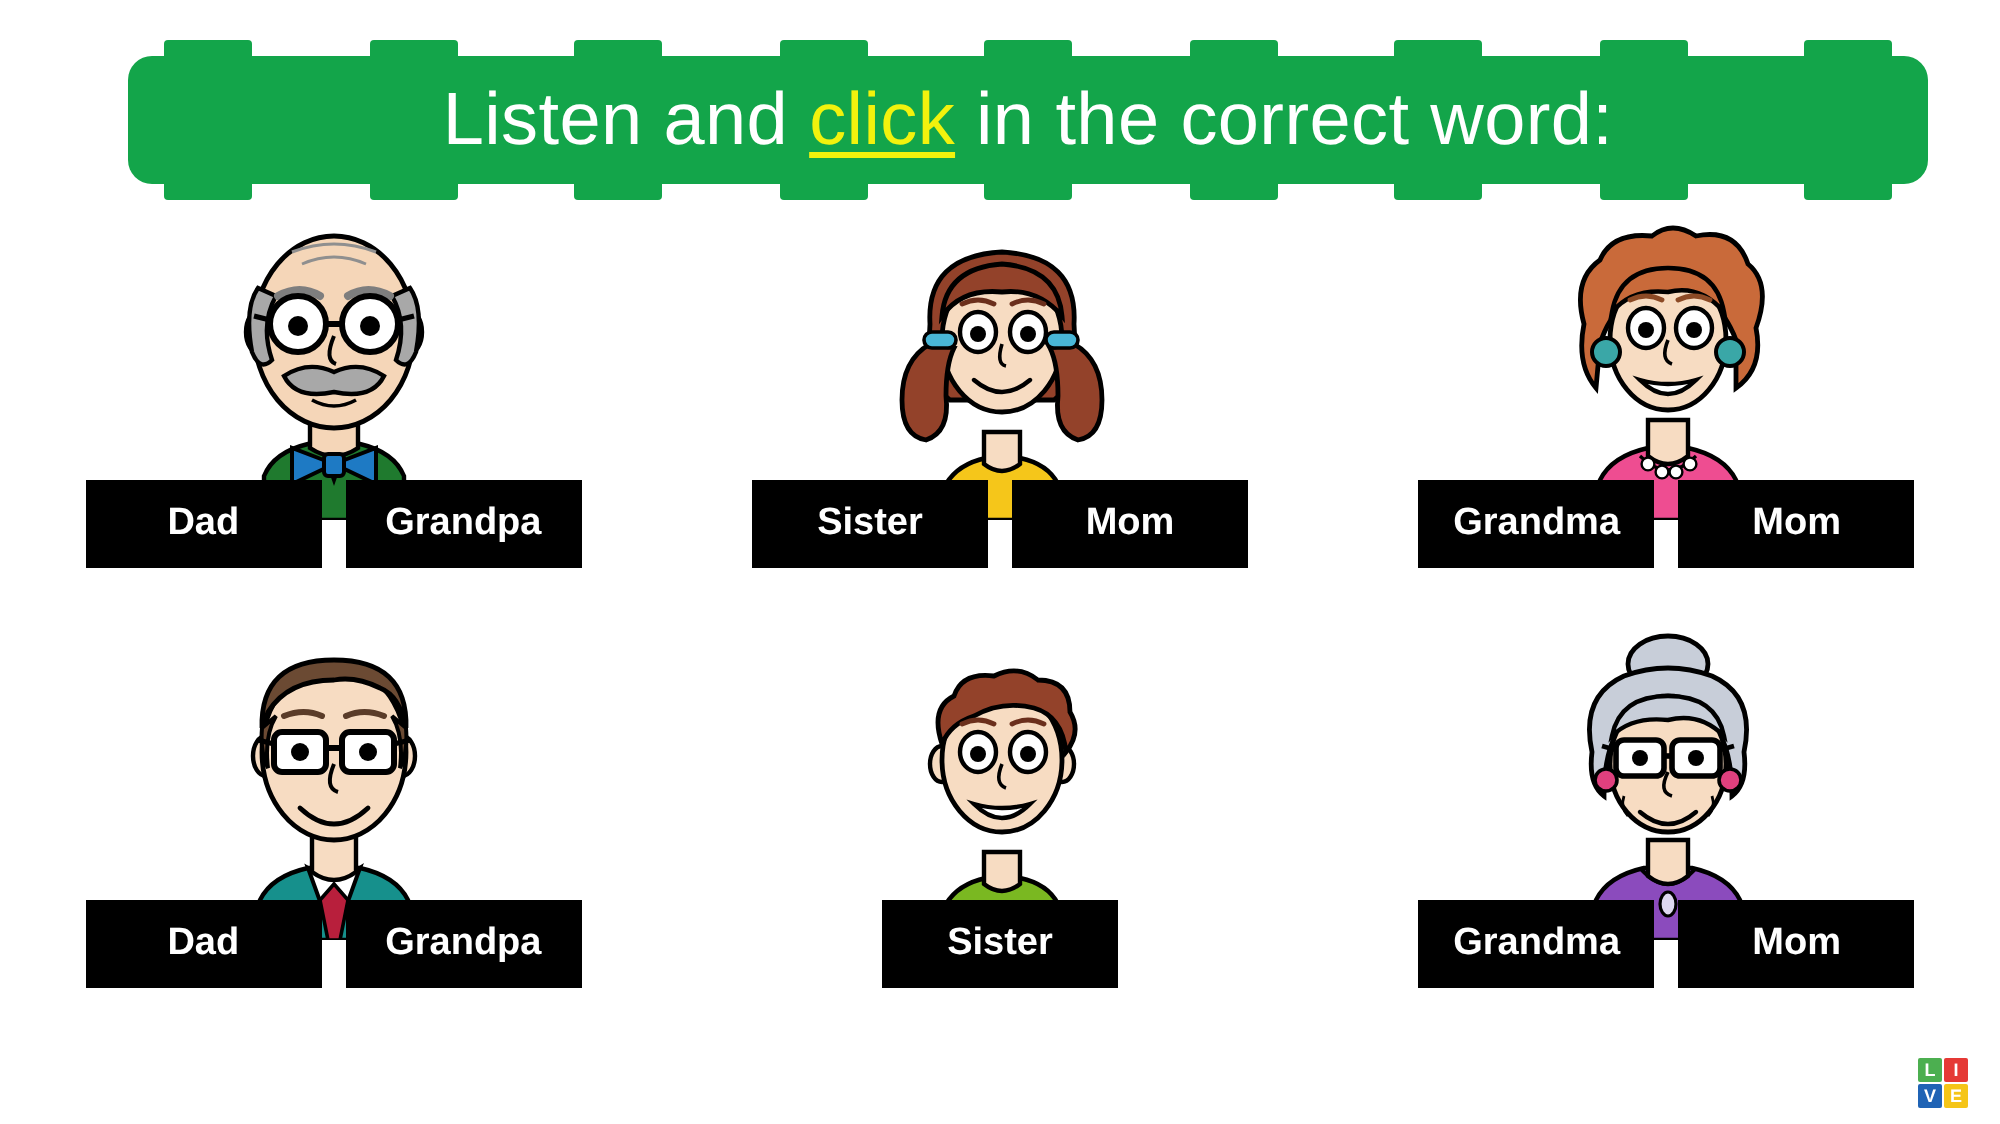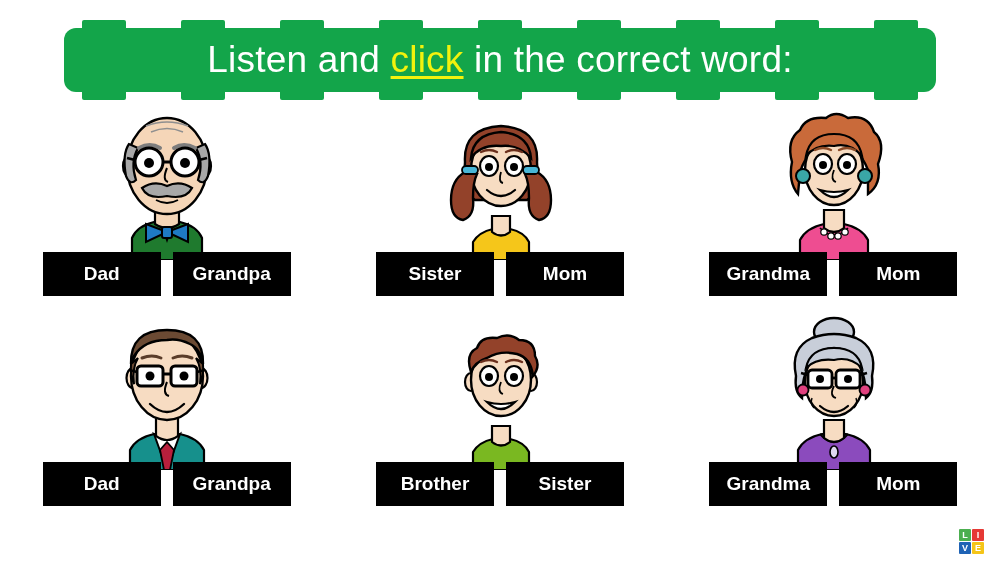--- a/index.html
+++ b/index.html
@@ -15,20 +15,21 @@
     font-family: "Liberation Sans", sans-serif;
   }
 
   
   .banner-wrap {
     position: absolute;
     left: 64px;
     top: 28px;
     width: 872px;
     height: 64px;
+    padding-left: 28px;
   }
   .banner {
     position: absolute;
     inset: 0;
     background: #13a54a;
     border-radius: 12px;
     display: flex;
     align-items: center;
     justify-content: center;
     z-index: 2;
@@ -90,21 +91,21 @@
     width: 170px;
     height: 160px;
   }
   .figure svg { display: block; width: 100%; height: 100%; }
 
   
   .answers {
     position: absolute;
     left: 50%;
     transform: translateX(-50%);
-    top: 152px;
+    top: 140px;
     display: flex;
     gap: 12px;
     text-decoration: underline;
   }
   .answer-btn {
     background: #000000;
     color: #ffffff;
     font-size: 19px;
     font-weight: bold;
     height: 44px;
@@ -389,21 +390,20 @@
 
           <path d="M66 52 Q74 48 82 52" fill="none" stroke="#6b2f1c" stroke-width="2.4" stroke-linecap="round"></path>
           <path d="M91 52 Q99 48 107 52" fill="none" stroke="#6b2f1c" stroke-width="2.4" stroke-linecap="round"></path>
 
           <path d="M86 72 Q82 82 88 84" fill="none" stroke="#000" stroke-width="1.8"></path>
 
           <path d="M72 92 Q86 106 100 92 Q86 96 72 92 Z" fill="#ffffff" stroke="#000" stroke-width="2.2"></path>
         </svg>
       </div>
       <div class="answers">
-        <div class="answer-btn">Brother</div>
         <div class="answer-btn">Sister</div>
       </div>
     </div>
 
     <div class="cell">
       <div class="figure">
         <svg viewBox="0 0 170 160" xmlns="http://www.w3.org/2000/svg">
 
           <path d="M50 160 L50 140 Q56 128 74 124 L98 124 Q116 128 122 140 L122 160 Z" fill="#8b4bbd" stroke="#000" stroke-width="2.2"></path>
 

